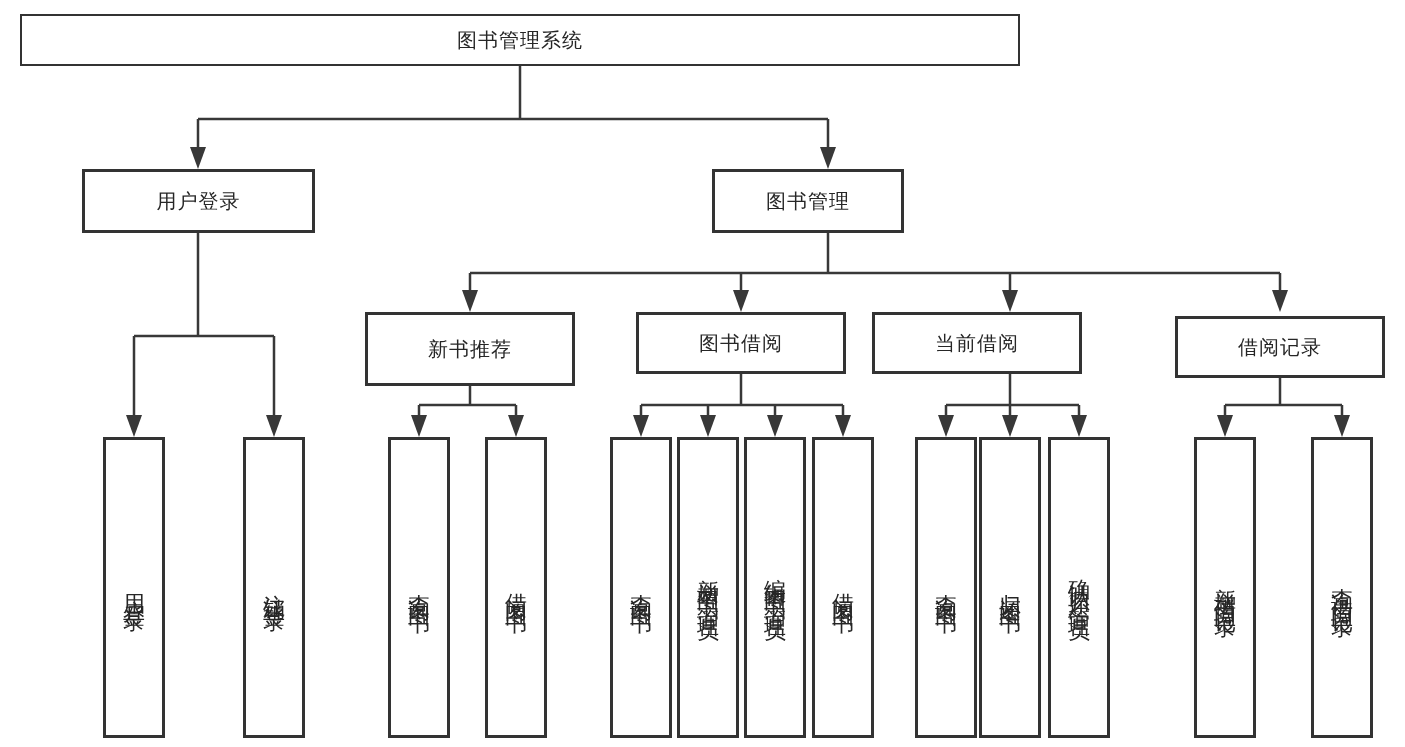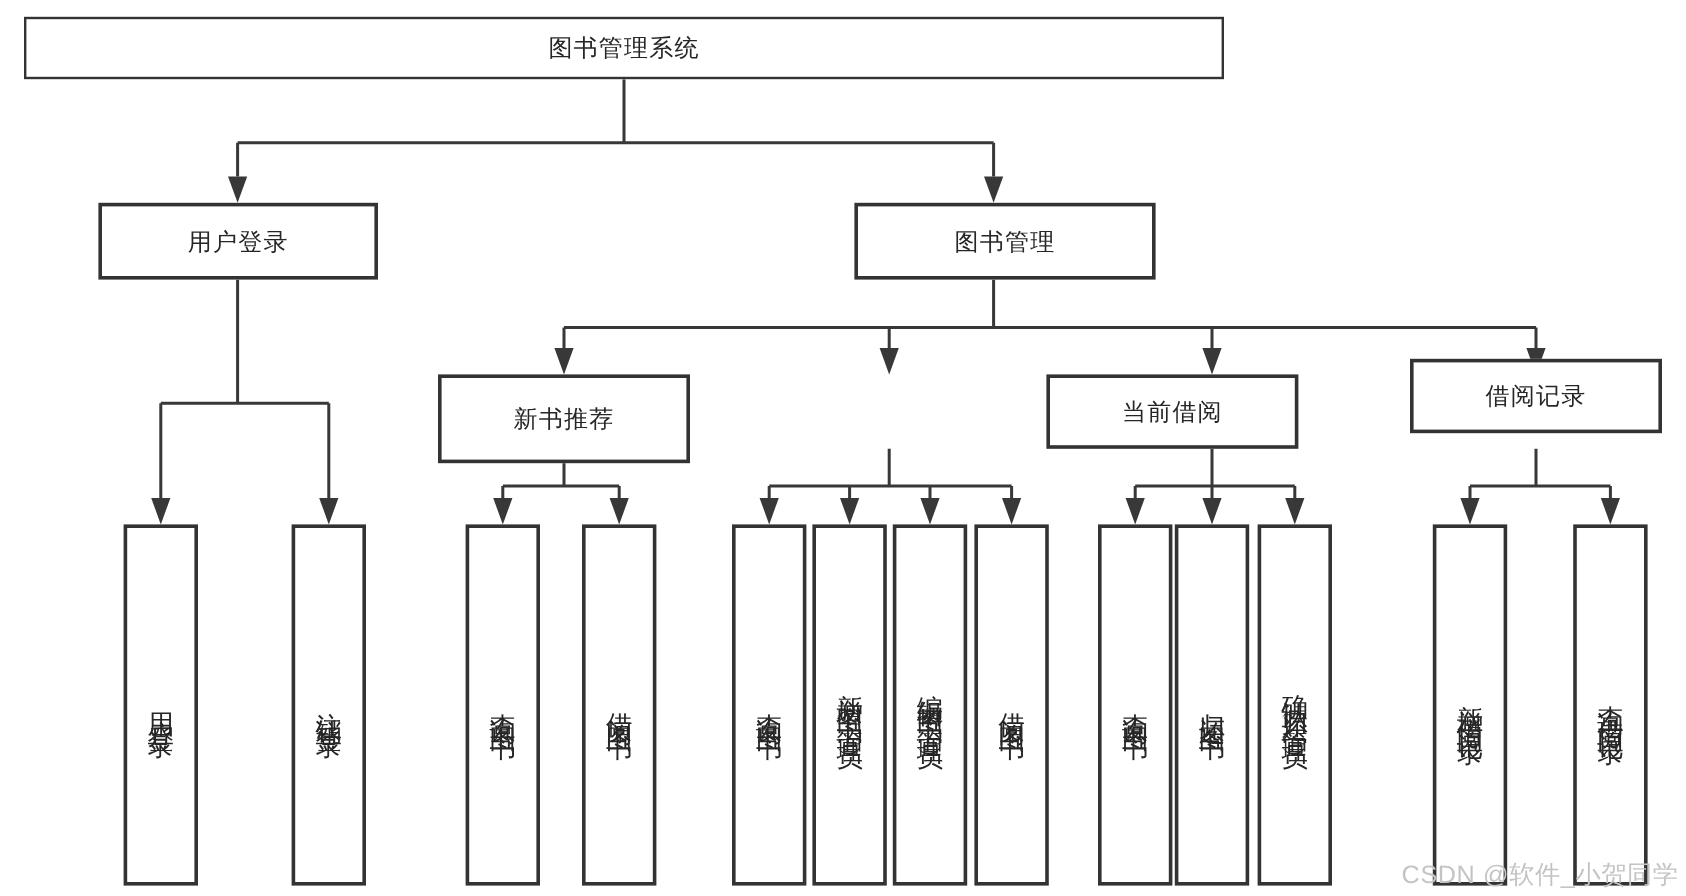--- a/index.html
+++ b/index.html
@@ -63,39 +63,39 @@
     <polygon points="1071,415 1087,415 1079,437"></polygon>
 
     <path d="M1280,374 V405 M1225,405 H1342 M1225,405 V415 M1342,405 V415"></path>
     <polygon points="1217,415 1233,415 1225,437"></polygon>
     <polygon points="1334,415 1350,415 1342,437"></polygon>
   </svg>
 
   <div class="node hbox root" style="left:20px; top:14px; width:1000px; height:52px;">图书管理系统</div>
 
   <div class="node hbox" style="left:82px; top:169px; width:233px; height:64px;">用户登录</div>
-  <div class="node hbox" style="left:712px; top:169px; width:251px; height:64px;">图书管理</div>
+  <div class="node hbox" style="left:712px; top:169px; width:192px; height:64px;">图书管理</div>
 
   <div class="node hbox" style="left:365px; top:312px; width:210px; height:74px;">新书推荐</div>
+  <div class="node hbox" style="left:636px; top:312px; width:210px; height:62px;">图书借阅</div>
   <div class="node hbox" style="left:872px; top:312px; width:210px; height:62px;">当前借阅</div>
-  <div class="node hbox" style="left:1175px; top:299px; width:210px; height:62px;">借阅记录</div>
+  <div class="node hbox" style="left:1175px; top:316px; width:210px; height:62px;">借阅记录</div>
 
   <div class="node vbox" style="left:103px; top:437px; width:62px; height:301px;">用户登录</div>
   <div class="node vbox" style="left:243px; top:437px; width:62px; height:301px;">注销登录</div>
 
   <div class="node vbox" style="left:388px; top:437px; width:62px; height:301px;">查询图书</div>
   <div class="node vbox" style="left:485px; top:437px; width:62px; height:301px;">借阅图书</div>
 
   <div class="node vbox" style="left:610px; top:437px; width:62px; height:301px;">查询图书</div>
   <div class="node vbox" style="left:677px; top:437px; width:62px; height:301px;">新增图书（管理员）</div>
   <div class="node vbox" style="left:744px; top:437px; width:62px; height:301px;">编辑图书（管理员）</div>
   <div class="node vbox" style="left:812px; top:437px; width:62px; height:301px;">借阅图书</div>
 
   <div class="node vbox" style="left:915px; top:437px; width:62px; height:301px;">查询图书</div>
   <div class="node vbox" style="left:979px; top:437px; width:62px; height:301px;">归还图书</div>
   <div class="node vbox" style="left:1048px; top:437px; width:62px; height:301px;">确认归还（管理员）</div>
 
   <div class="node vbox" style="left:1194px; top:437px; width:62px; height:301px;">新增借阅记录</div>
   <div class="node vbox" style="left:1311px; top:437px; width:62px; height:301px;">查询借阅记录</div>
 
-  <div class="watermark">CSDN @软件_小贺同学</div>
 
 </div>
 
 </body></html>

